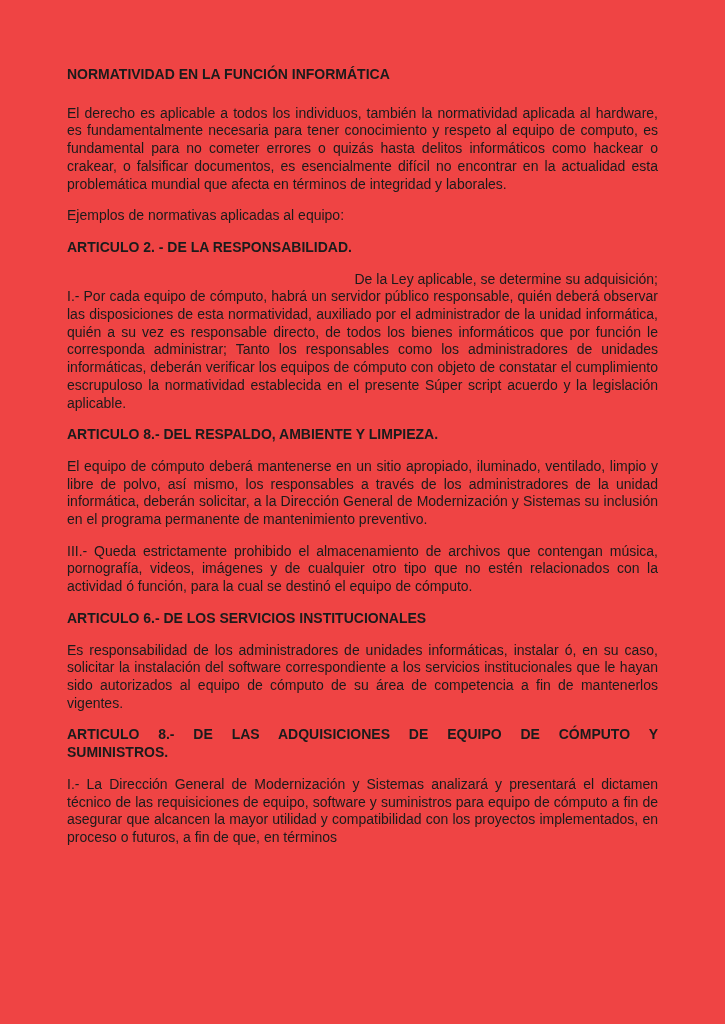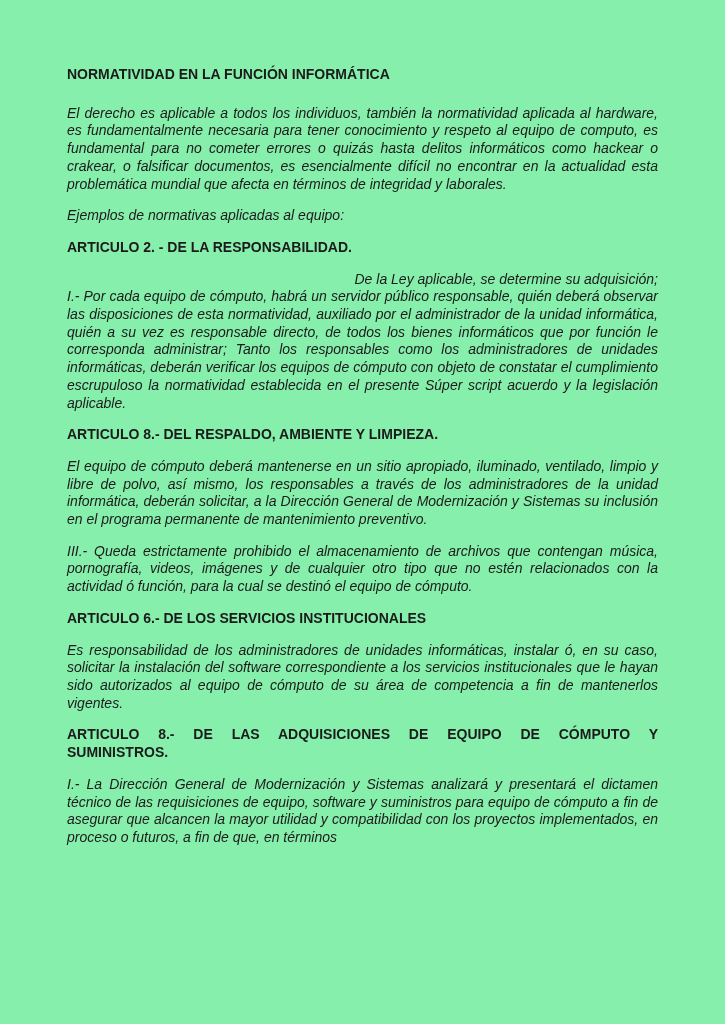--- a/index.html
+++ b/index.html
@@ -6,21 +6,21 @@
   html, body {
     margin: 0;
     padding: 0;
     background: #ffffff;
   }
   .page {
     position: relative;
     width: 725px;
     height: 1024px;
     box-sizing: border-box;
-    background: #86efac;
+    background: #ef4444;
     color: #1b1b1b;
     padding: 66px 67px 0 67px;
     font-family: "Liberation Sans", "DejaVu Sans", sans-serif;
     font-size: 14px;
     line-height: 17.7px;
     overflow: hidden;
   }
   .doc-title {
     font-weight: bold;
     margin: 0 0 21px 0;
@@ -31,21 +31,20 @@
     margin: 0 0 14px 0;
     text-align: left;
   }
   .heading .justify-full {
     text-align: justify;
     text-align-last: justify;
   }
   .para {
     margin: 0 0 14px 0;
     text-align: justify;
-    font-style: italic;
   }
   .lead-line {
     margin: 0;
     text-align: right;
   }
 </style>
 </head>
 <body>
 
 <div class="page">

